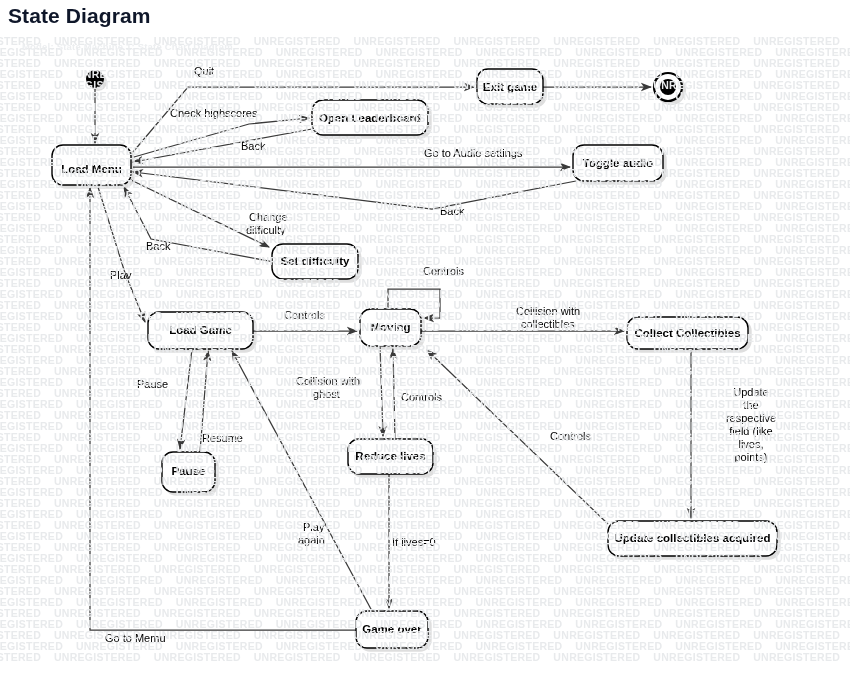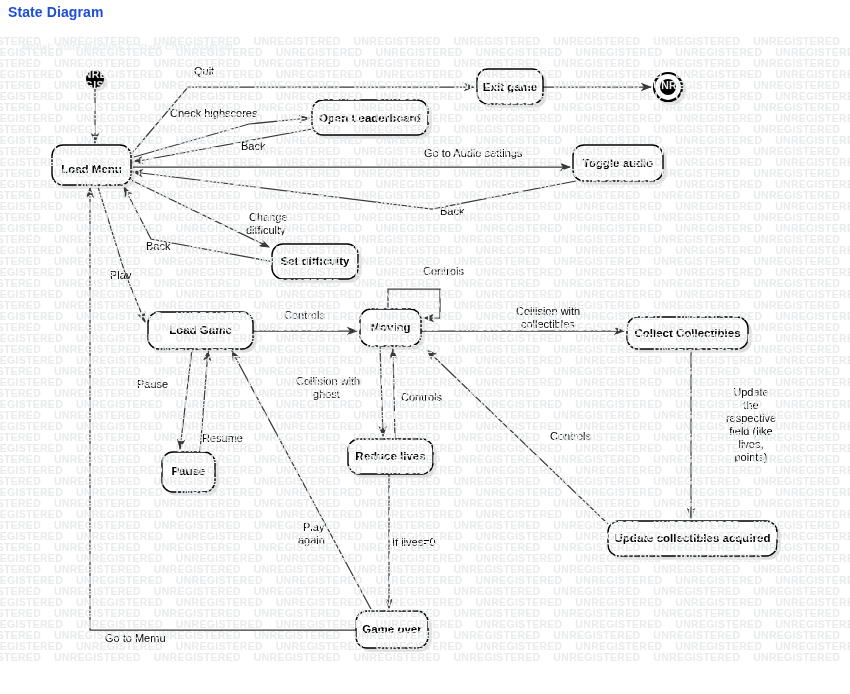--- a/index.html
+++ b/index.html
@@ -12,23 +12,23 @@
     font-family: "Liberation Sans", sans-serif;
     width: 850px;
     height: 694px;
     overflow: hidden;
     position: relative;
   }
   #page-title {
     position: absolute;
     left: 8px;
     top: 4px;
-    font-size: 14px;
+    font-size: 21px;
     font-weight: bold;
-    color: #1d4ed8;
+    color: #0f172a;
     letter-spacing: 0.1px;
     z-index: 30;
   }
   #canvas-wrap {
     position: absolute;
     left: 0;
     top: 0;
     width: 850px;
     height: 694px;
   }

